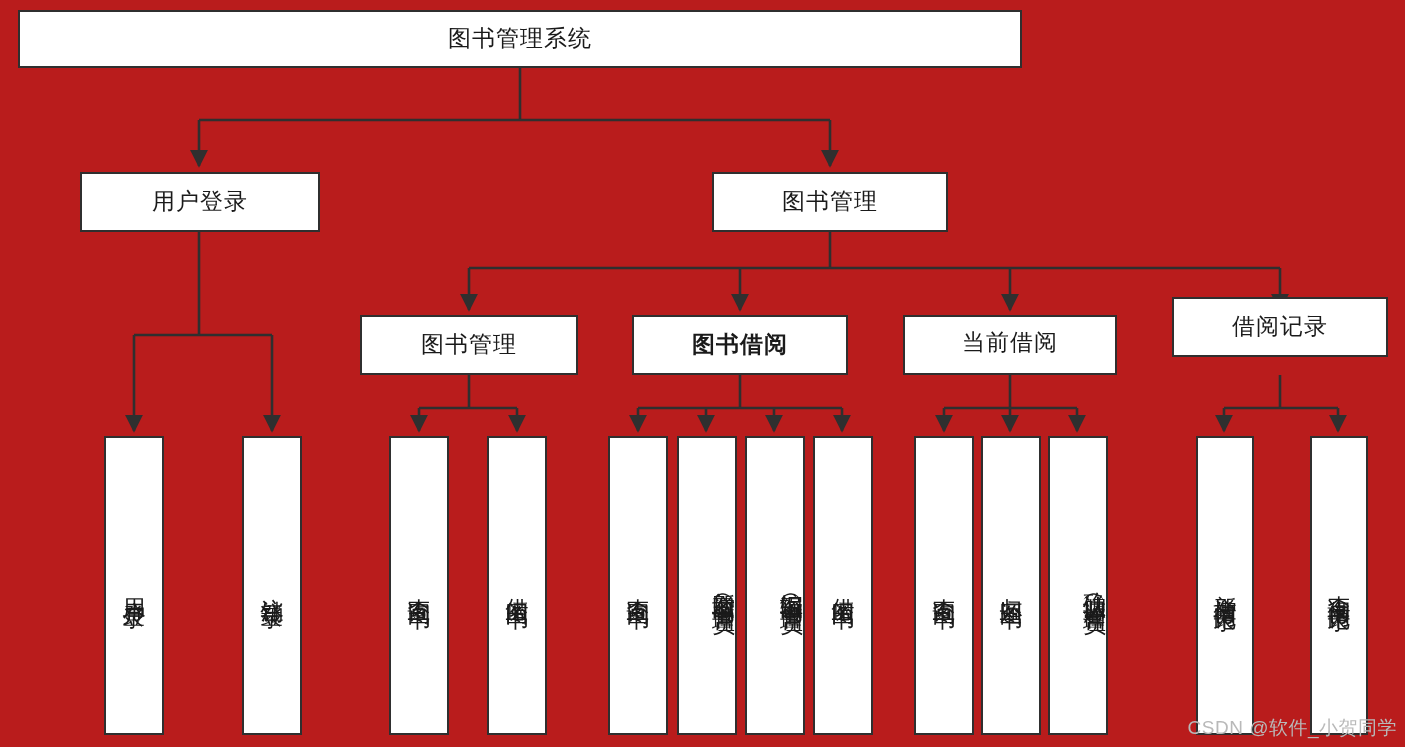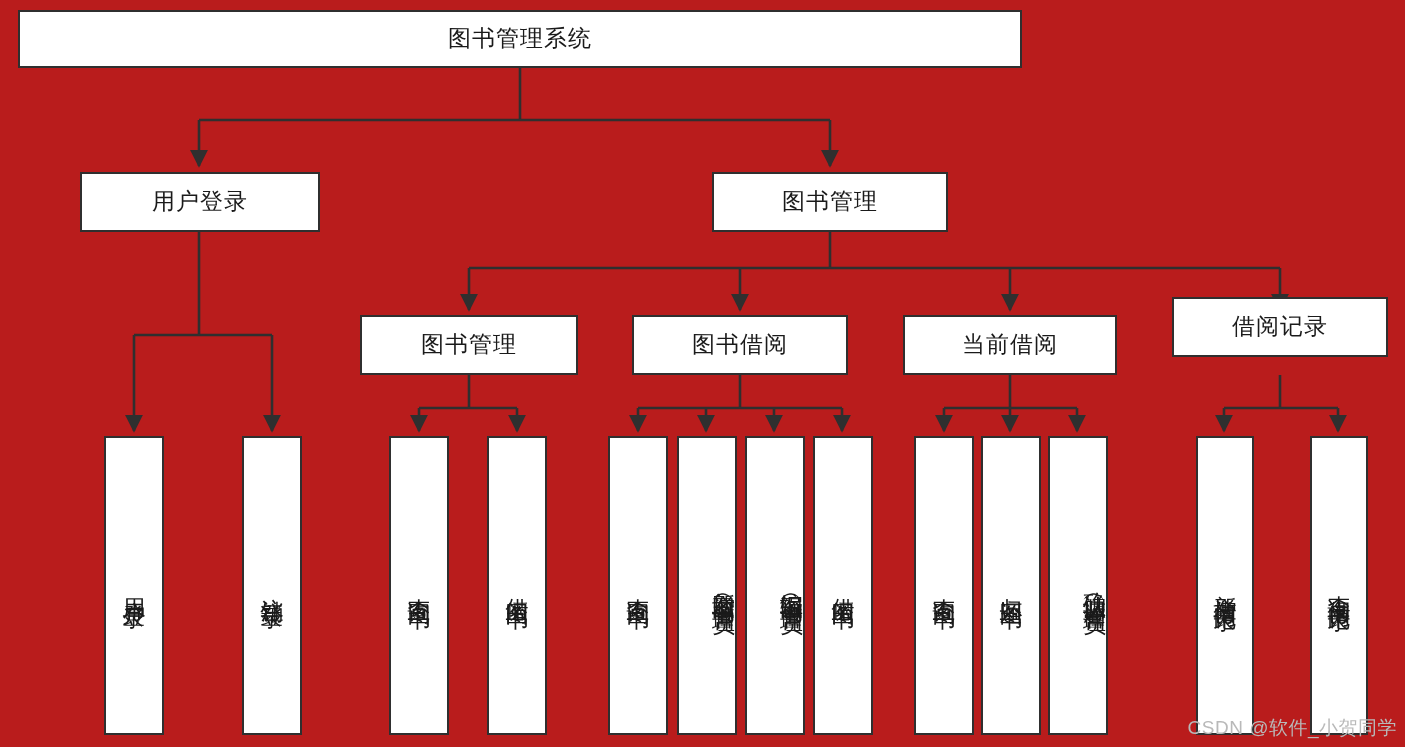--- a/index.html
+++ b/index.html
@@ -133,24 +133,24 @@
   <div class="node h" style="left:80px; top:172px; width:240px; height:60px;">
     <span>用户登录</span>
   </div>
   <div class="node h" style="left:712px; top:172px; width:236px; height:60px;">
     <span>图书管理</span>
   </div>
 
   <div class="node h" style="left:360px; top:315px; width:218px; height:60px;">
     <span>图书管理</span>
   </div>
-  <div class="node h" style="left:632px; top:315px; width:216px; height:60px;">
+  <div class="node h" style="left:632px; top:315px; width:216px; height:60px;font-weight:bold;">
     <span>图书借阅</span>
   </div>
-  <div class="node h" style="left:903px; top:315px; width:214px; height:60px;">
+  <div class="node h" style="left:903px; top:315px; width:214px; height:60px;font-family:Liberation Mono, monospace;">
     <span>当前借阅</span>
   </div>
   <div class="node h" style="left:1172px; top:297px; width:216px; height:60px;">
     <span>借阅记录</span>
   </div>
 
   <div class="node v mid" style="left:104px; top:436px; width:60px; height:299px;">
     <span>用户登录</span>
   </div>
   <div class="node v mid" style="left:242px; top:436px; width:60px; height:299px;">

